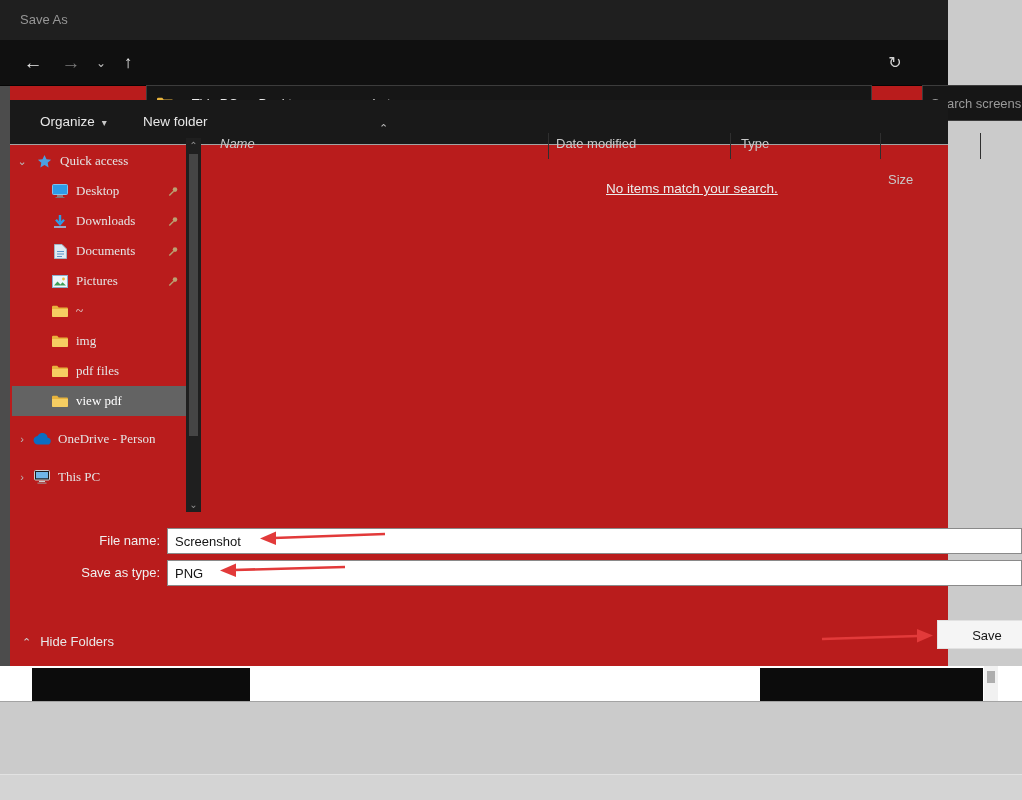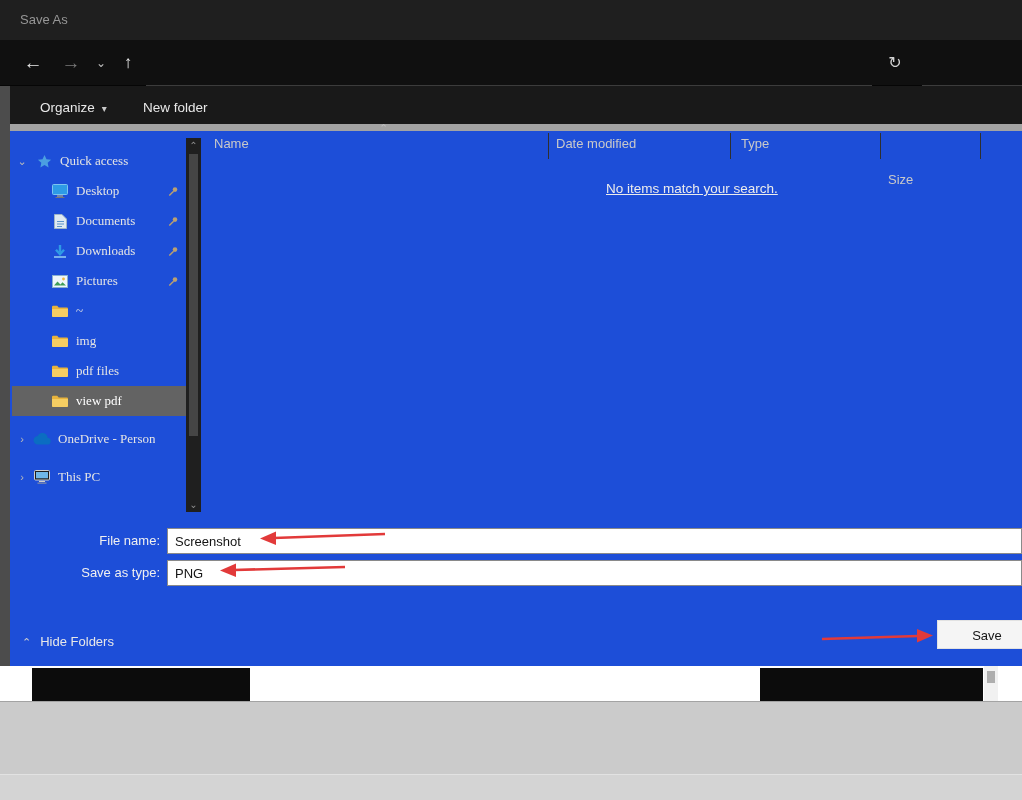--- a/index.html
+++ b/index.html
@@ -4,21 +4,21 @@
 <style>
   html,body{margin:0;padding:0;}
   body{
     width:1022px;height:800px;position:relative;overflow:hidden;
     background:#cbcbcb;
     font-family:"Liberation Sans","DejaVu Sans",sans-serif;
     -webkit-font-smoothing:antialiased;
   }
 
   
-  .dialog{position:absolute;left:0;top:0;width:1022px;height:666px;background:#1d4ed8;}
+  .dialog{position:absolute;left:0;top:0;width:948px;height:666px;background:#b91c1c;}
 
   .titlebar{position:absolute;left:0;top:0;width:100%;height:40px;background:#1f1f1f;}
   .titlebar .title{position:absolute;left:20px;top:0;line-height:40px;font-size:13px;color:#969696;}
 
   .navrow{position:absolute;left:0;top:40px;width:100%;height:46px;background:#101010;border-bottom:1px solid #060606;box-sizing:border-box;}
   .nav-glyph{position:absolute;top:0;height:46px;line-height:46px;text-align:center;cursor:default;}
   .back{left:18px;width:30px;font-size:19px;color:#ececec;}
   .fwd{left:56px;width:30px;font-size:19px;color:#7c7c7c;}
   .nav-chev{left:90px;width:22px;font-size:12px;color:#bdbdbd;}
   .up{left:114px;width:28px;font-size:17px;color:#ececec;}
@@ -38,33 +38,33 @@
   .searchbox{
     position:absolute;left:922px;top:45px;width:110px;height:36px;box-sizing:border-box;
     background:#161616;border:1px solid #3c3c3c;
   }
   .searchbox input{
     width:100%;height:100%;box-sizing:border-box;background:transparent;border:none;outline:none;
     color:#9a9a9a;font-size:13px;padding:0 8px;font-family:inherit;
   }
   .searchbox input::placeholder{color:#9a9a9a;opacity:1;}
 
-  .cmdbar{position:absolute;left:0;top:86px;width:100%;height:45px;background:#191919;border-bottom:7px solid #a3a3a3;box-sizing:border-box;}
+  .cmdbar{position:absolute;left:0;top:100px;width:100%;height:45px;background:#191919;border-bottom:1px solid #a3a3a3;box-sizing:border-box;}
   .cmd{position:absolute;top:0;height:44px;line-height:44px;color:#e8e8e8;font-size:13.5px;cursor:default;}
   .cmd-organize{left:40px;}
   .cmd-organize .caret{font-size:10px;color:#c9c9c9;margin-left:7px;}
   .cmd-newfolder{left:143px;}
 
   
   .left-strip{position:absolute;left:0;top:86px;width:10px;height:580px;background:#4c4c4c;}
 
   
   .headers{position:absolute;left:0;top:131px;width:100%;height:30px;}
   .colhead{position:absolute;top:5px;font-size:13px;color:#c9c9c9;white-space:nowrap;}
-  .col-name{left:214px;} .col-date{left:556px;text-align:right;} .col-type{left:741px;} .col-size{left:888px;margin-top:36px;}
+  .col-name{left:220px;font-style:italic;} .col-date{left:556px;text-align:right;} .col-type{left:741px;} .col-size{left:888px;margin-top:36px;}
   .sortcaret{position:absolute;left:379px;top:-9px;font-size:11px;color:#bdbdbd;}
   .colsep{position:absolute;top:2px;width:1px;height:26px;background:#2f2f2f;}
   .sep1{left:548px;} .sep2{left:730px;} .sep3{left:880px;} .sep4{left:980px;}
 
   .empty-msg{position:absolute;left:606px;top:181px;font-size:13.5px;color:#ececec;text-decoration:underline;}
 
   
   .sidebar{position:absolute;left:12px;top:146px;width:174px;}
   .srow{display:flex;align-items:center;height:30px;color:#e4e4e4;font-size:13px;white-space:nowrap;overflow:hidden;cursor:default;}
   .srow .chev{width:20px;text-align:center;color:#b9b9b9;font-size:11px;flex:none;}
@@ -204,43 +204,43 @@
       <span class="pin">
         <svg width="11" height="11" viewBox="0 0 11 11">
             <circle cx="7" cy="3.6" r="2.3" fill="#bba071"></circle>
             <path d="M5.6 5.2L1.3 9.6" stroke="#bba071" stroke-width="1.4" fill="none"></path>
           </svg>
       </span>
     </div>
 
     <div class="srow child">
       <span class="sicon">
-        <svg width="13" height="15" viewBox="0 0 13 15">
-            <path d="M0.5 0.5h7.5l4.5 4.5v9.5H0.5z" fill="#dfeaf2" stroke="#9fb6c6"></path>
-            <path d="M3 7.5h7M3 10h7M3 12.5h5" stroke="#5d95c9" stroke-width="1"></path>
-          </svg>
-      </span>
-      <span class="slabel">Documents</span>
+        <svg width="16" height="14" viewBox="0 0 16 14">
+            <path d="M8 1v7" stroke="#2e9be6" stroke-width="2.4"></path>
+            <path d="M4 5.8l4 4.4 4-4.4" fill="none" stroke="#2e9be6" stroke-width="2.4"></path>
+            <path d="M2 13h12" stroke="#8fcaf2" stroke-width="1.6"></path>
+          </svg>
+      </span>
+      <span class="slabel">Downloads</span>
       <span class="pin">
         <svg width="11" height="11" viewBox="0 0 11 11">
             <circle cx="7" cy="3.6" r="2.3" fill="#bba071"></circle>
             <path d="M5.6 5.2L1.3 9.6" stroke="#bba071" stroke-width="1.4" fill="none"></path>
           </svg>
       </span>
     </div>
 
     <div class="srow child">
       <span class="sicon">
-        <svg width="16" height="14" viewBox="0 0 16 14">
-            <path d="M8 1v7" stroke="#2e9be6" stroke-width="2.4"></path>
-            <path d="M4 5.8l4 4.4 4-4.4" fill="none" stroke="#2e9be6" stroke-width="2.4"></path>
-            <path d="M2 13h12" stroke="#8fcaf2" stroke-width="1.6"></path>
-          </svg>
-      </span>
-      <span class="slabel">Downloads</span>
+        <svg width="13" height="15" viewBox="0 0 13 15">
+            <path d="M0.5 0.5h7.5l4.5 4.5v9.5H0.5z" fill="#dfeaf2" stroke="#9fb6c6"></path>
+            <path d="M3 7.5h7M3 10h7M3 12.5h5" stroke="#5d95c9" stroke-width="1"></path>
+          </svg>
+      </span>
+      <span class="slabel">Documents</span>
       <span class="pin">
         <svg width="11" height="11" viewBox="0 0 11 11">
             <circle cx="7" cy="3.6" r="2.3" fill="#bba071"></circle>
             <path d="M5.6 5.2L1.3 9.6" stroke="#bba071" stroke-width="1.4" fill="none"></path>
           </svg>
       </span>
     </div>
 
     <div class="srow child">
       <span class="sicon">

